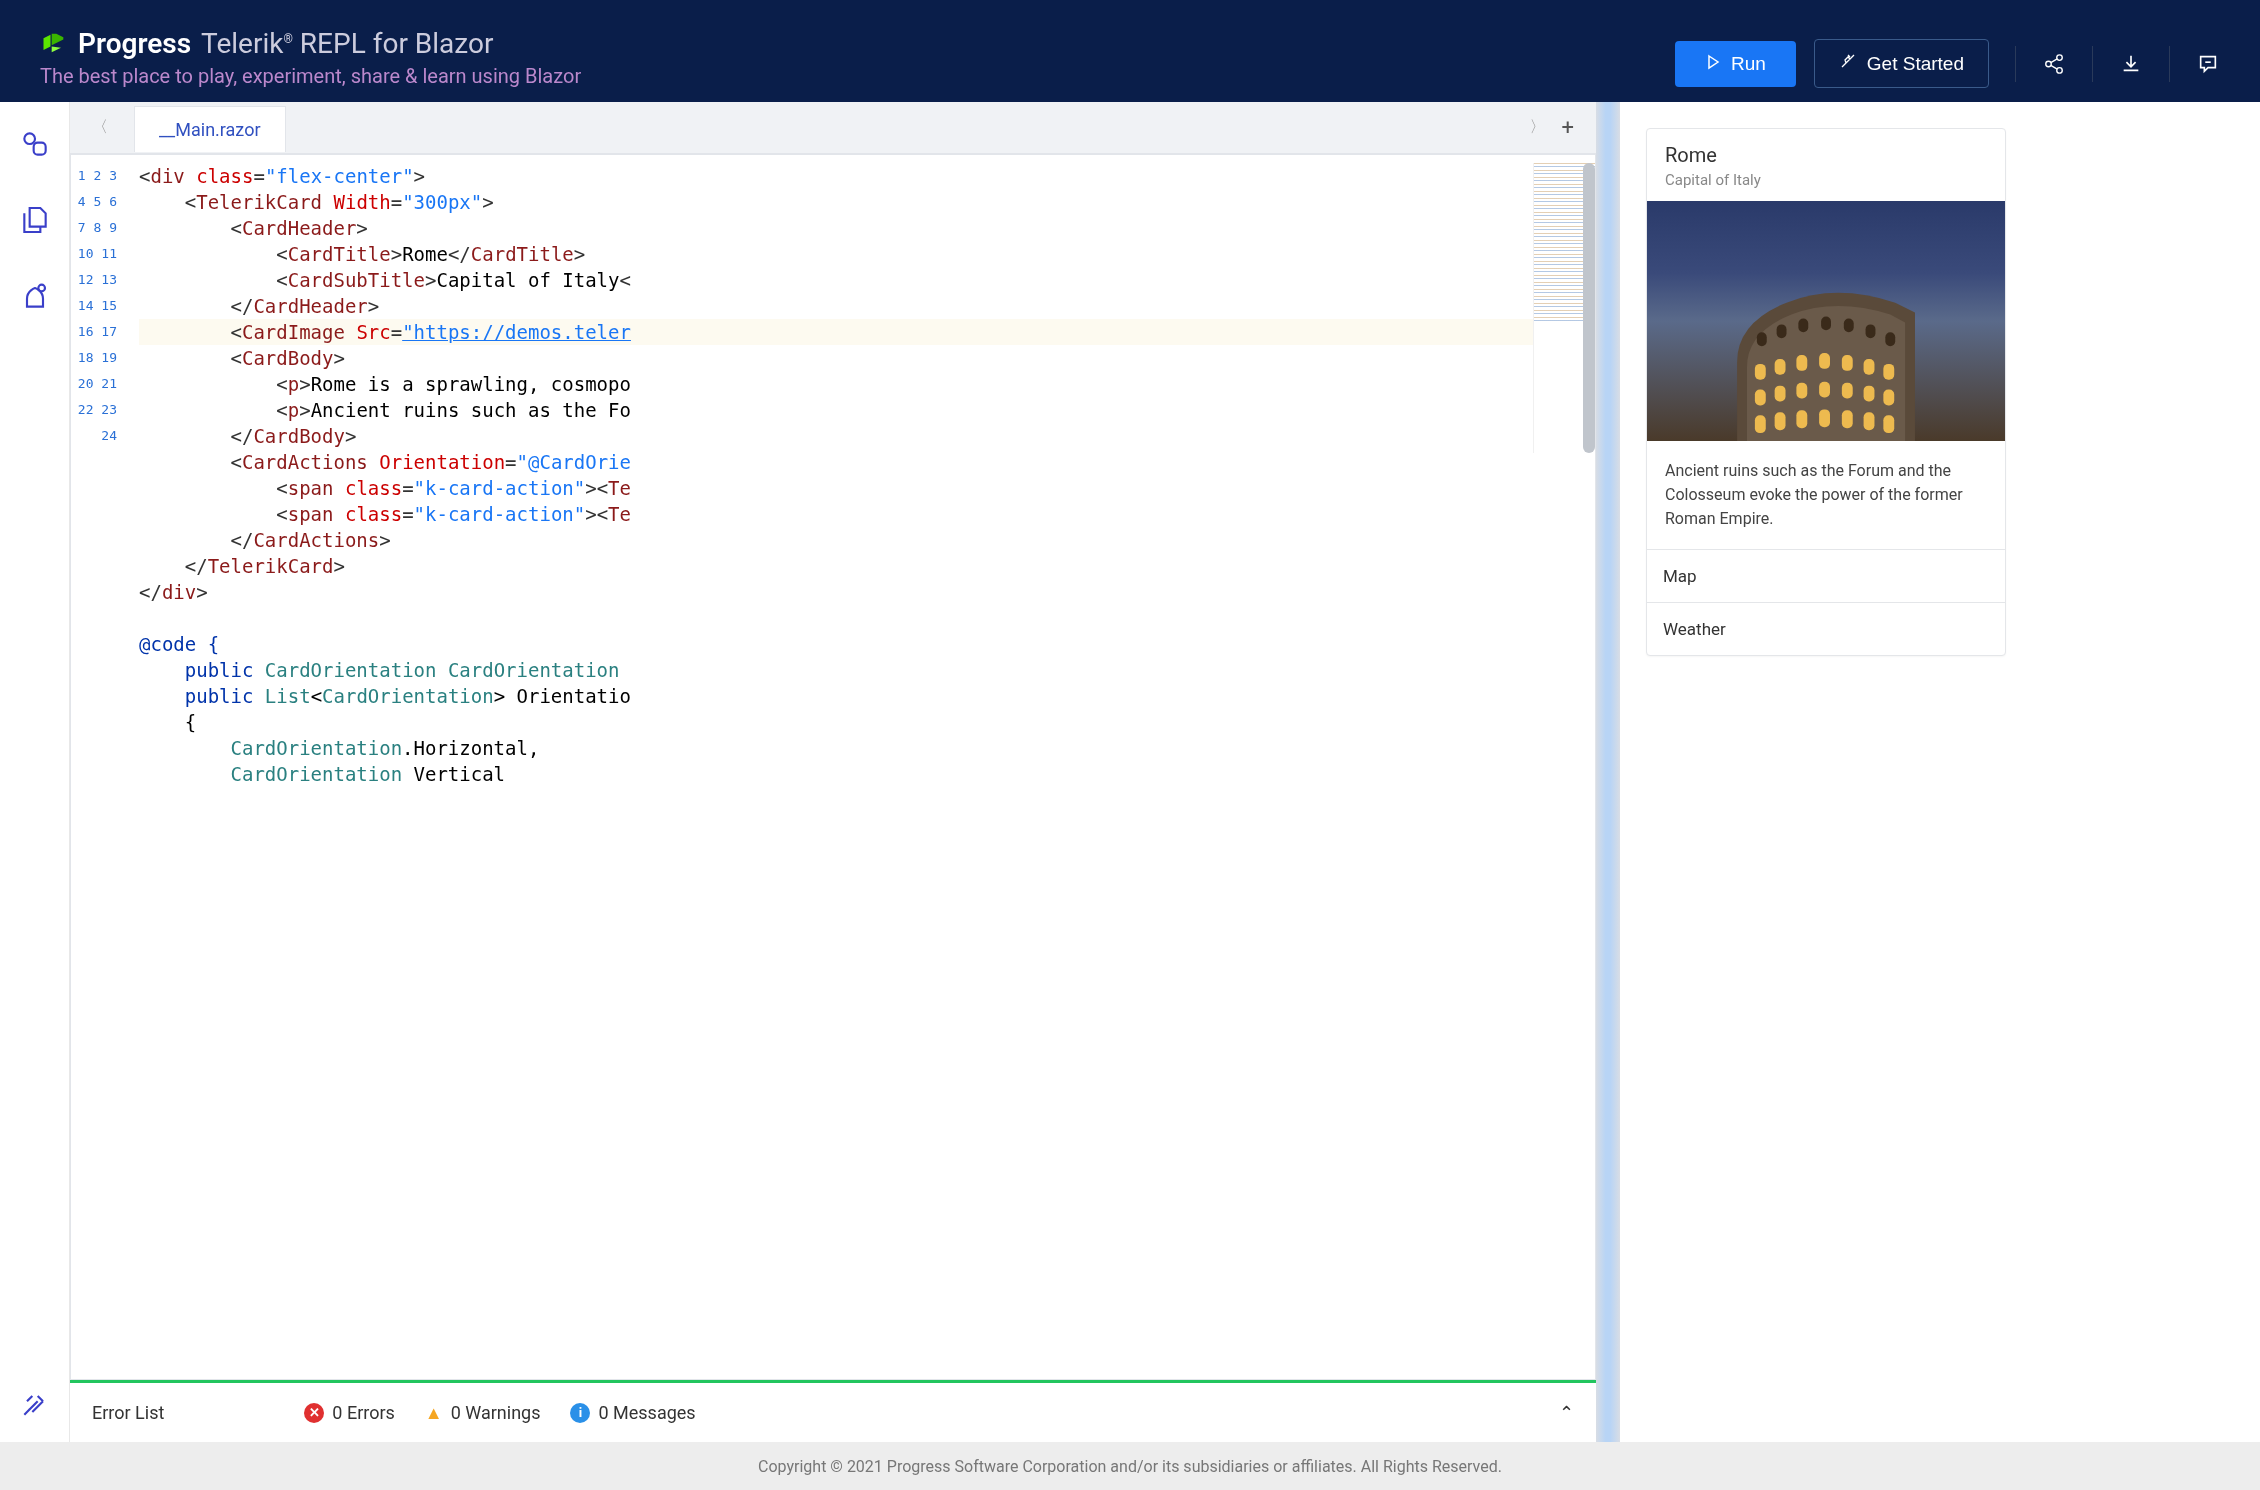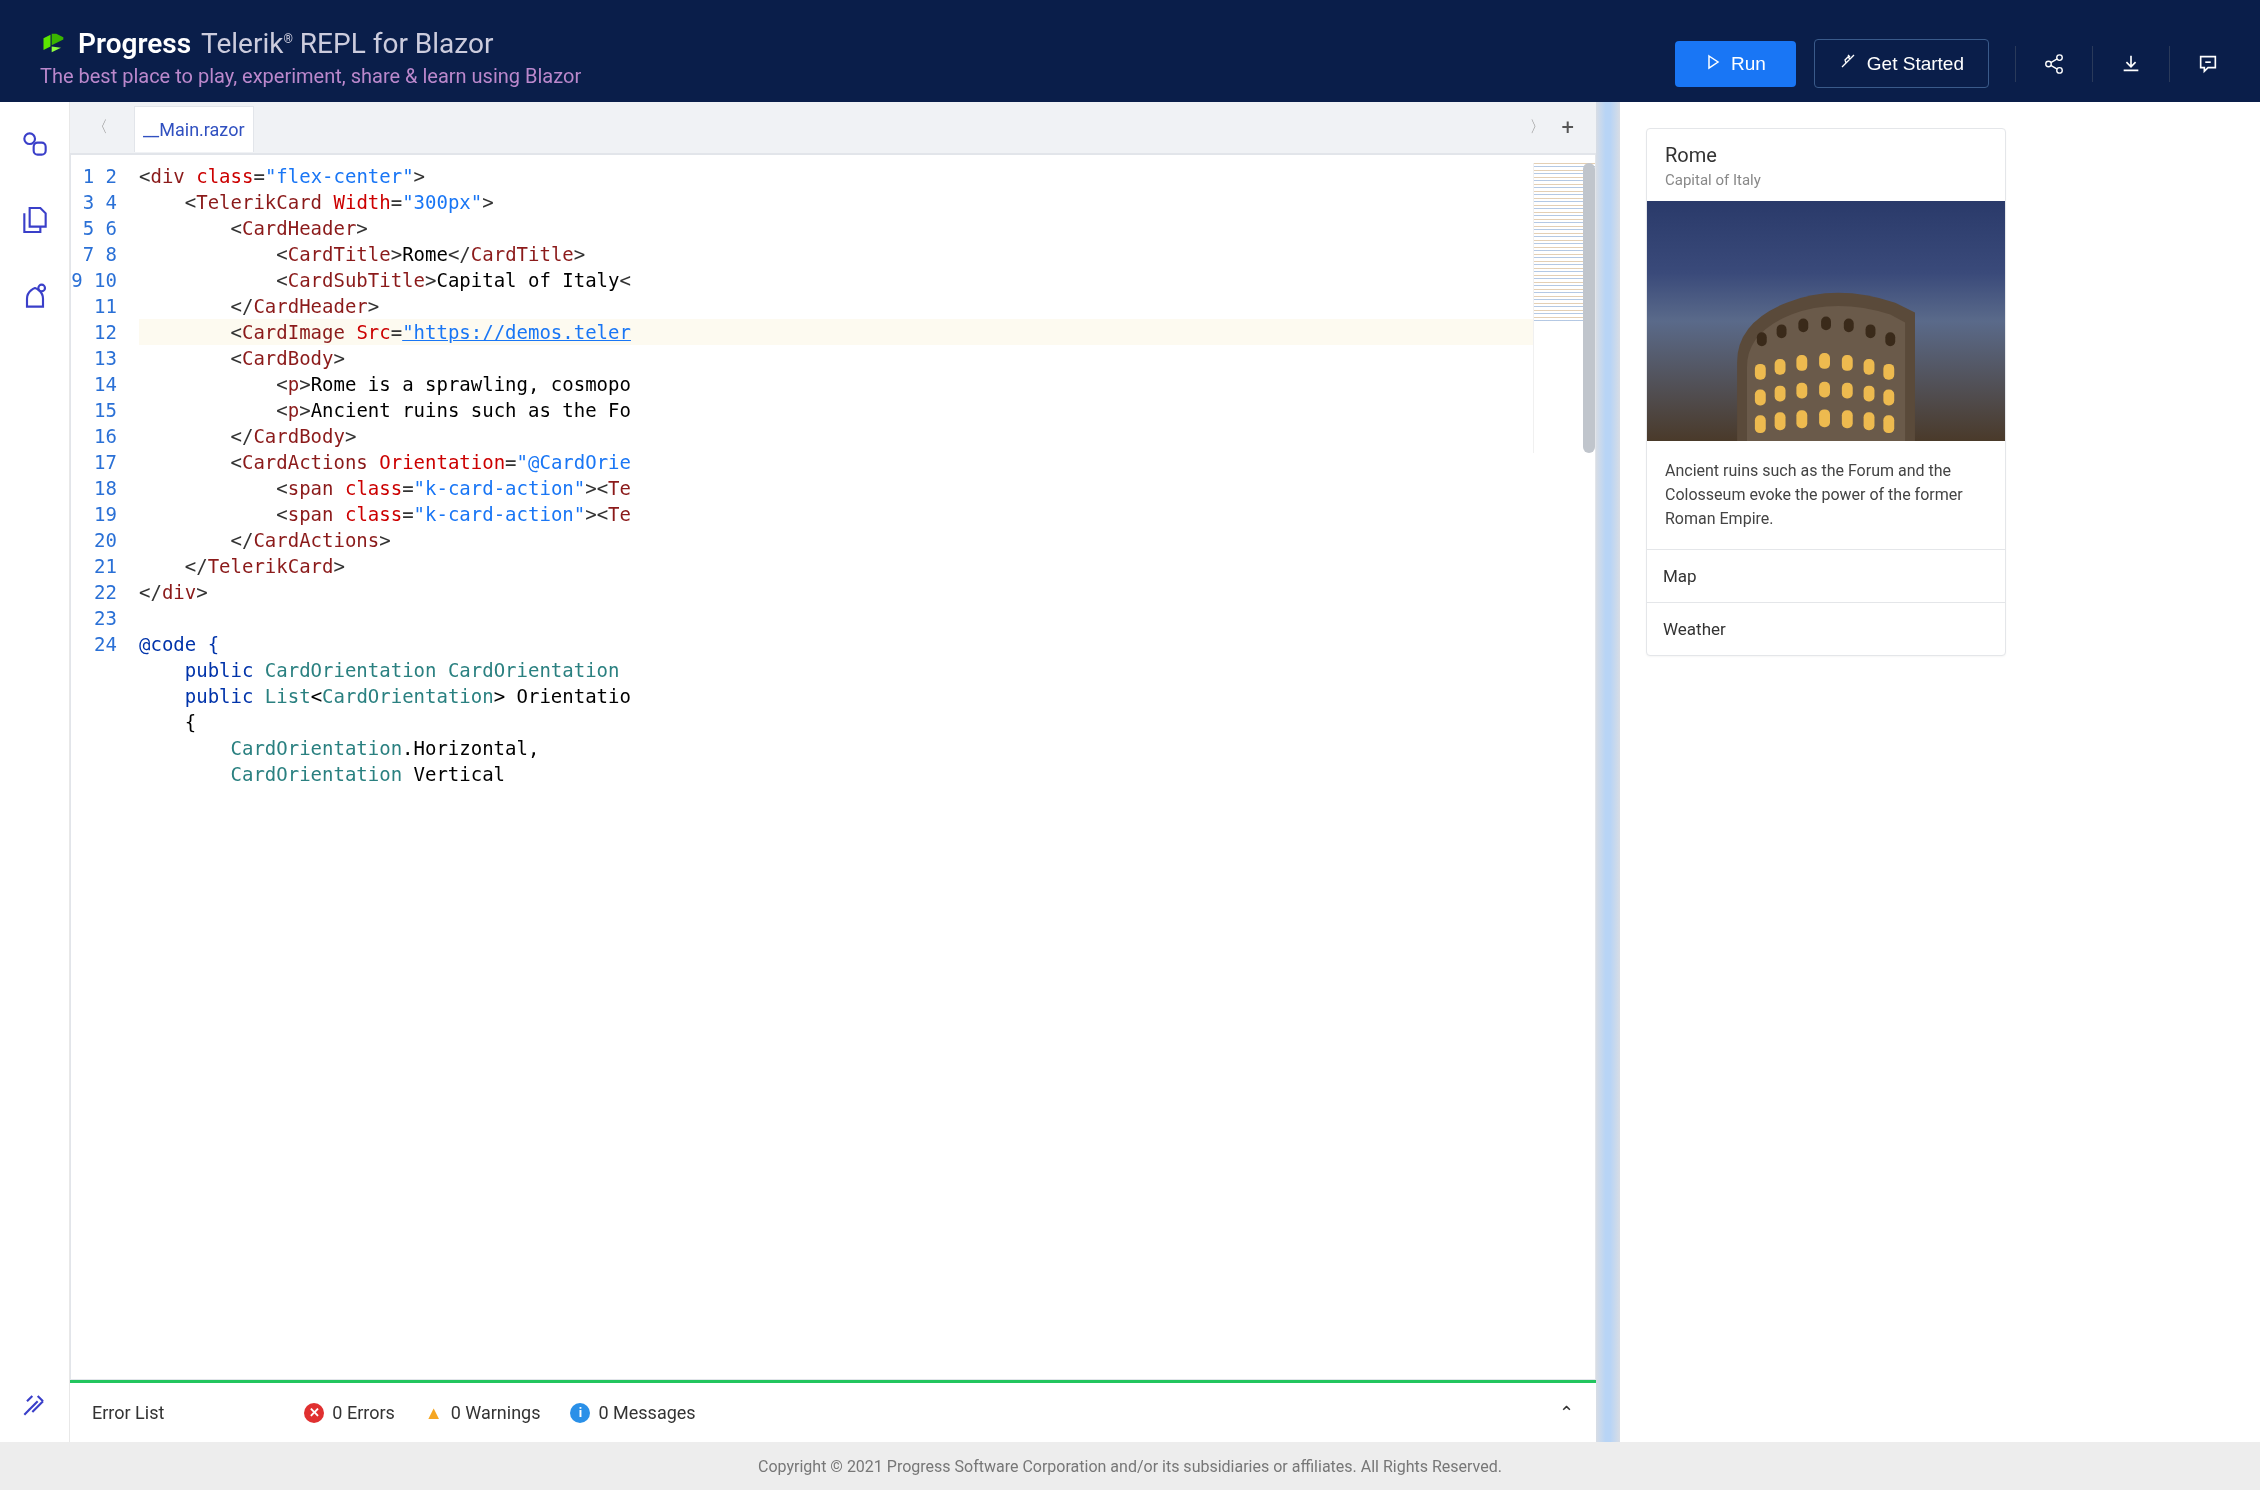--- a/index.html
+++ b/index.html
@@ -23,26 +23,26 @@
 
 .body-wrap { display: flex; height: calc(100vh - 102px - 48px); }
 .side-rail { width: 70px; background: #fff; border-right: 1px solid #e8e8e8; display: flex; flex-direction: column; align-items: center; padding-top: 24px; gap: 40px; position: relative; }
 .side-rail .rail-btn { width: 36px; height: 36px; color: #3a3fc9; cursor: pointer; display: flex; align-items: center; justify-content: center; }
 .rail-bottom { position: absolute; bottom: 20px; color: #bbb; }
 
 
 .editor-area { flex: 1; min-width: 0; display: flex; flex-direction: column; background: #f5f6f8; position: relative; }
 .tab-bar { height: 52px; display: flex; align-items: center; background: #f0f2f5; padding: 0 14px; border-bottom: 1px solid #e2e5ea; }
 .tab-arrow { color: #999; padding: 8px; cursor: pointer; font-size: 16px; }
-.tab { background: #fff; padding: 12px 8px; color: #3050c0; font-size: 18px; border-top: 1px solid #e2e5ea; border-left: 1px solid #e2e5ea; border-right: 1px solid #e2e5ea; margin-left: 18px; position: relative; top: 1px; cursor: pointer; }
+.tab { background: #fff; padding: 12px 24px; color: #3050c0; font-size: 18px; border-top: 1px solid #e2e5ea; border-left: 1px solid #e2e5ea; border-right: 1px solid #e2e5ea; margin-left: 18px; position: relative; top: 1px; cursor: pointer; }
 .tab-spacer { flex: 1; }
 .tab-add { color: #555; font-size: 22px; cursor: pointer; padding: 8px; }
 
 .code-wrap { flex: 1; overflow: hidden; background: #fff; border: 1px solid #e2e5ea; margin: 0 0px; position: relative; display: flex; }
-.gutter { width: 58px; background: #fff; text-align: right; padding: 8px 12px 8px 0; font-family: Consolas, Menlo, monospace; font-size: 19px; color: #2a70d6; line-height: 26px; }
+.gutter { width: 58px; background: #fff; text-align: right; padding: 8px 12px 8px 0; font-family: Consolas, Menlo, monospace; font-size: 13px; color: #2a70d6; line-height: 26px; }
 .code-lines { flex: 1; padding: 8px 0 8px 10px; font-family: Consolas, Menlo, monospace; font-size: 19px; line-height: 26px; white-space: pre; overflow: hidden; position: relative; }
 .code-lines .line { height: 26px; }
 .code-lines .hl { background: #fdfaf0; }
 .c-text { color: #333; }
 .c-tag { color: #8b1a1a; }
 .c-attr { color: #c00; }
 .c-str { color: #1976f5; }
 .c-kw { color: #0033aa; }
 .c-type { color: #2a8080; }
 .c-link { color: #1976f5; text-decoration: underline; }

